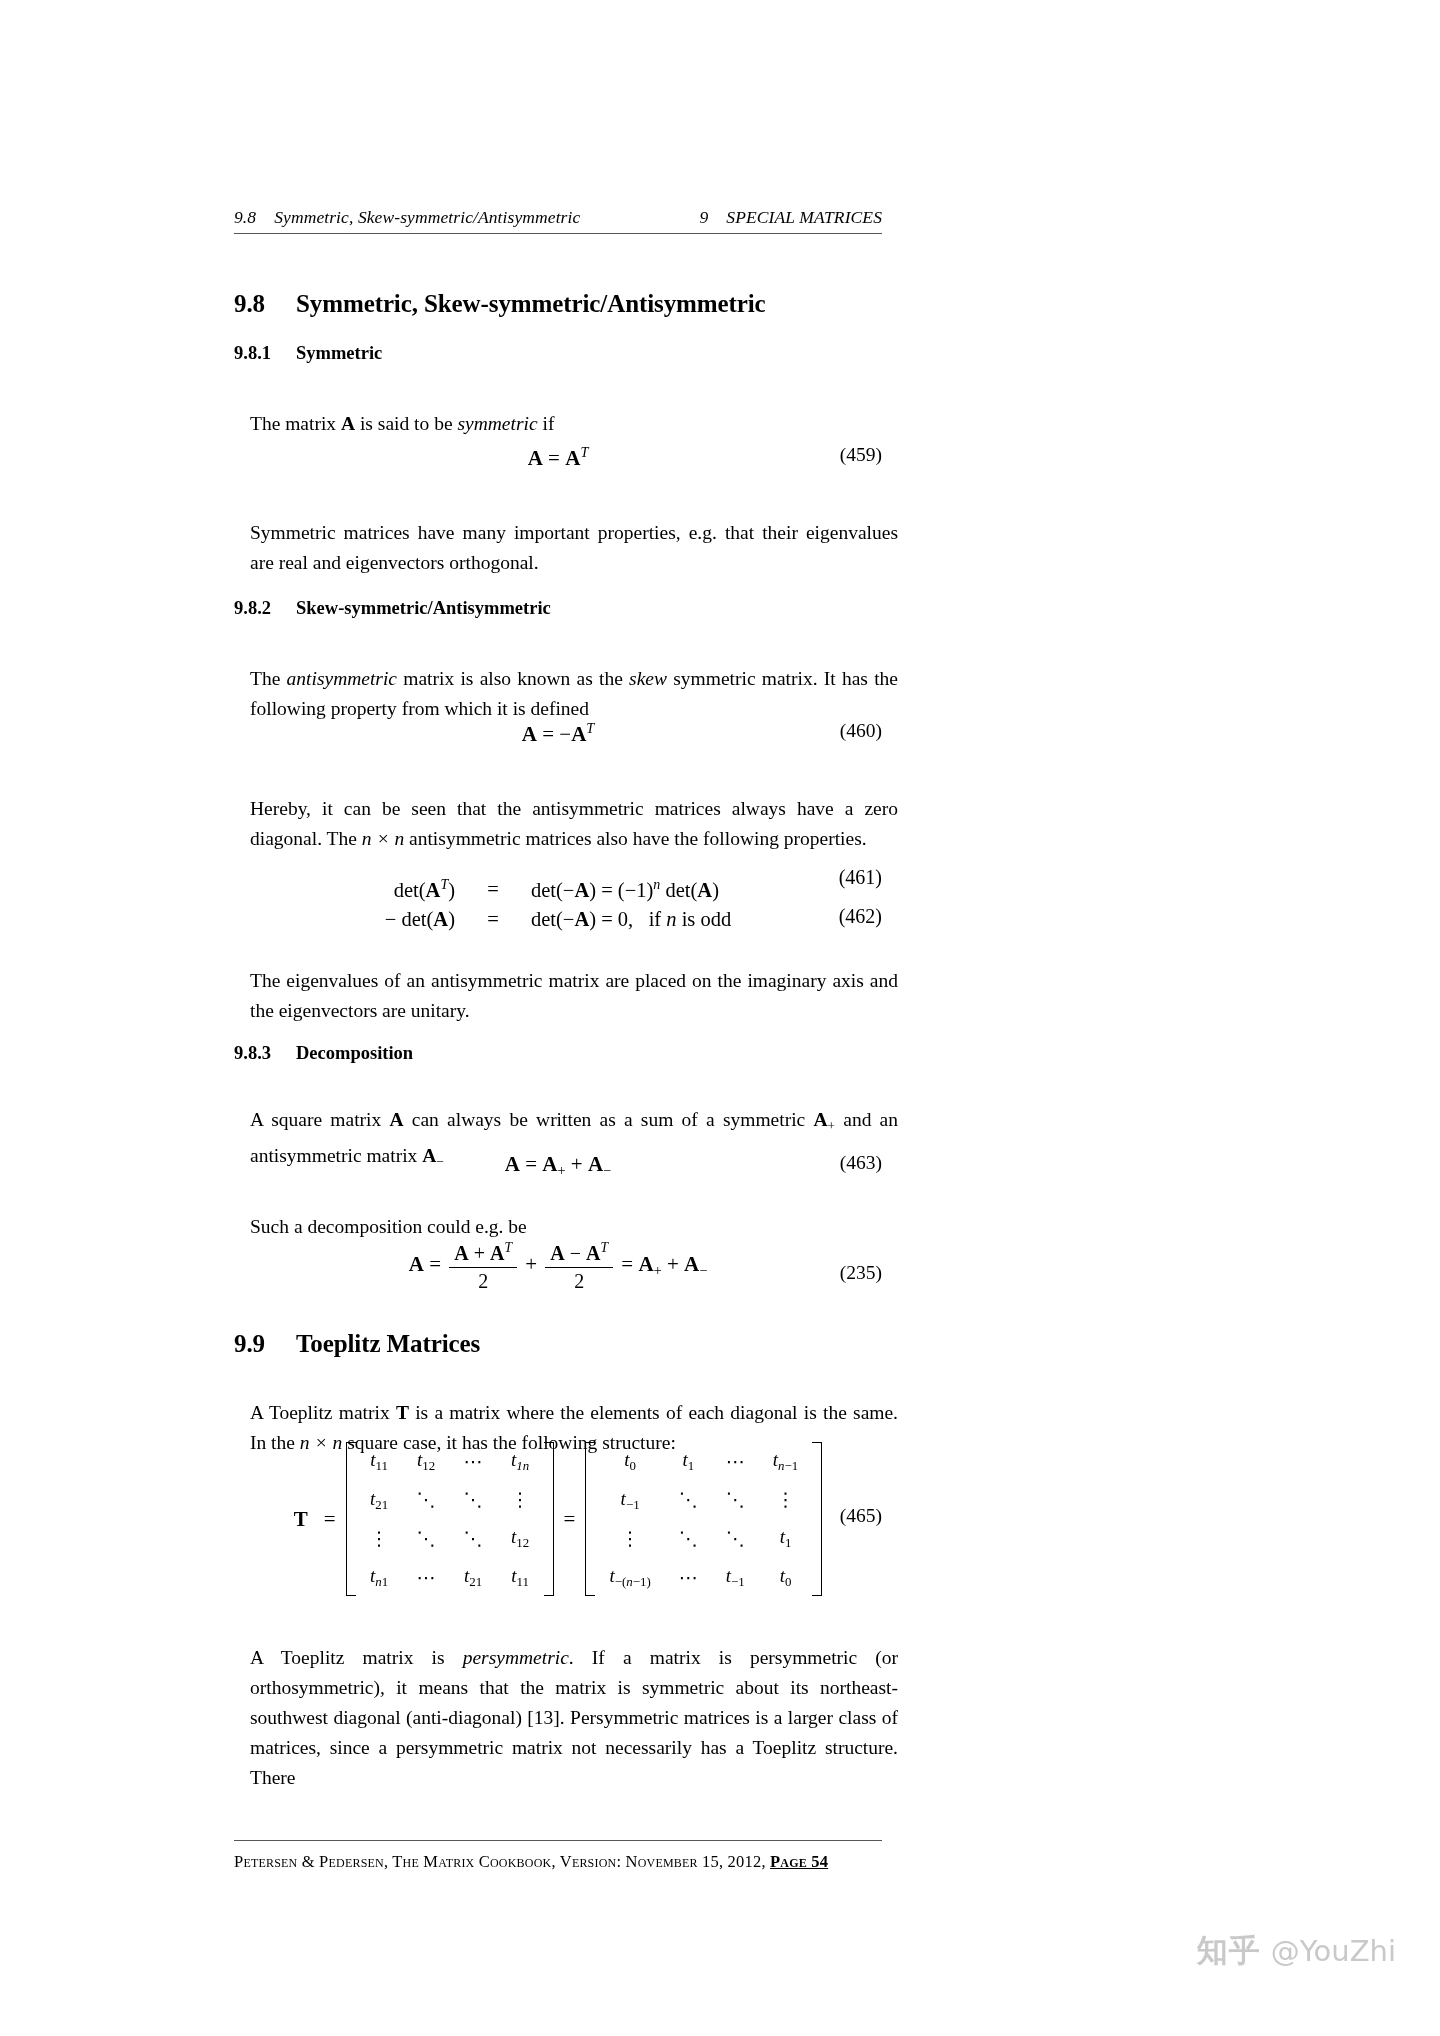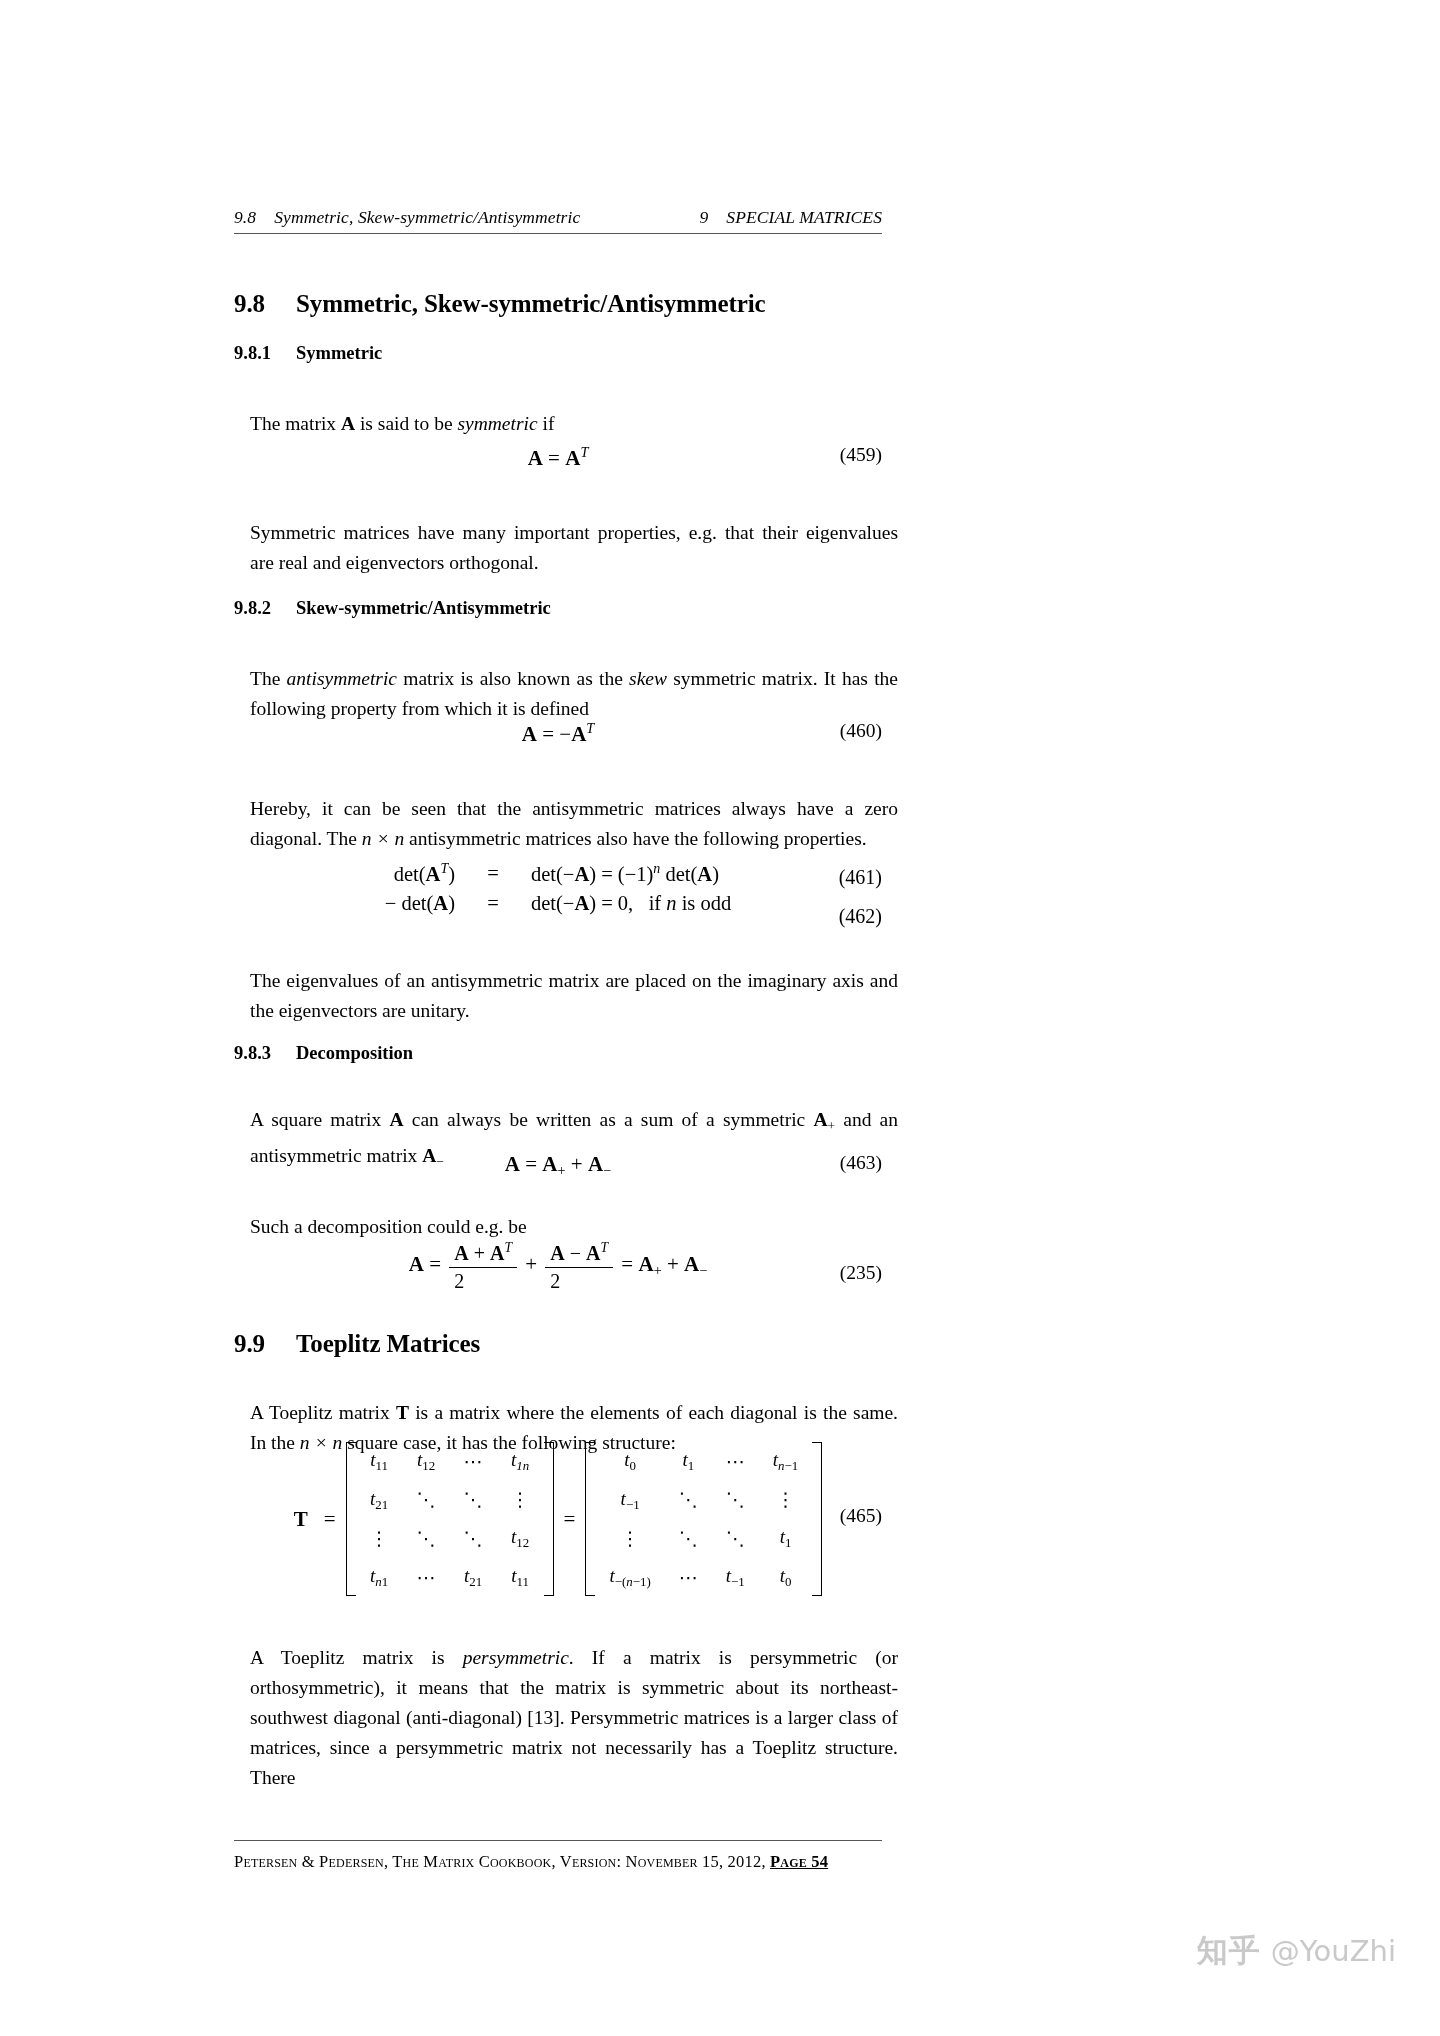--- a/index.html
+++ b/index.html
@@ -105,21 +105,21 @@
 
   
   .eqarray {
     position: absolute;
     left: 230px;
     width: 648px;
     font-size: 20.5px;
   }
   .eqarray table {
     border-collapse: collapse;
-    margin: 0 auto;
+    margin: 16px auto;
   }
   .eqarray td {
     padding: 3px 0;
     white-space: nowrap;
   }
   .eqarray td.lhs { text-align: right; padding-right: 16px; }
   .eqarray td.rel { text-align: center; width: 44px; }
   .eqarray td.rhs { text-align: left; padding-left: 16px; }
   .eqtags {
     position: absolute;
@@ -127,21 +127,21 @@
     top: 0;
     font-size: 20px;
     line-height: 39px;
     text-align: right;
   }
 
   
   .frac {
     display: inline-block;
     vertical-align: middle;
-    text-align: left;
+    text-align: center;
     font-size: 20px;
     line-height: 1.15;
     margin: 0 3px;
   }
   .frac .top { display: block; padding: 0 5px 2px 5px; }
   .frac .bar { display: block; height: 1px; background: #000; }
   .frac .bot { display: block; padding: 2px 5px 0 5px; }
 
   
   .matrow {

